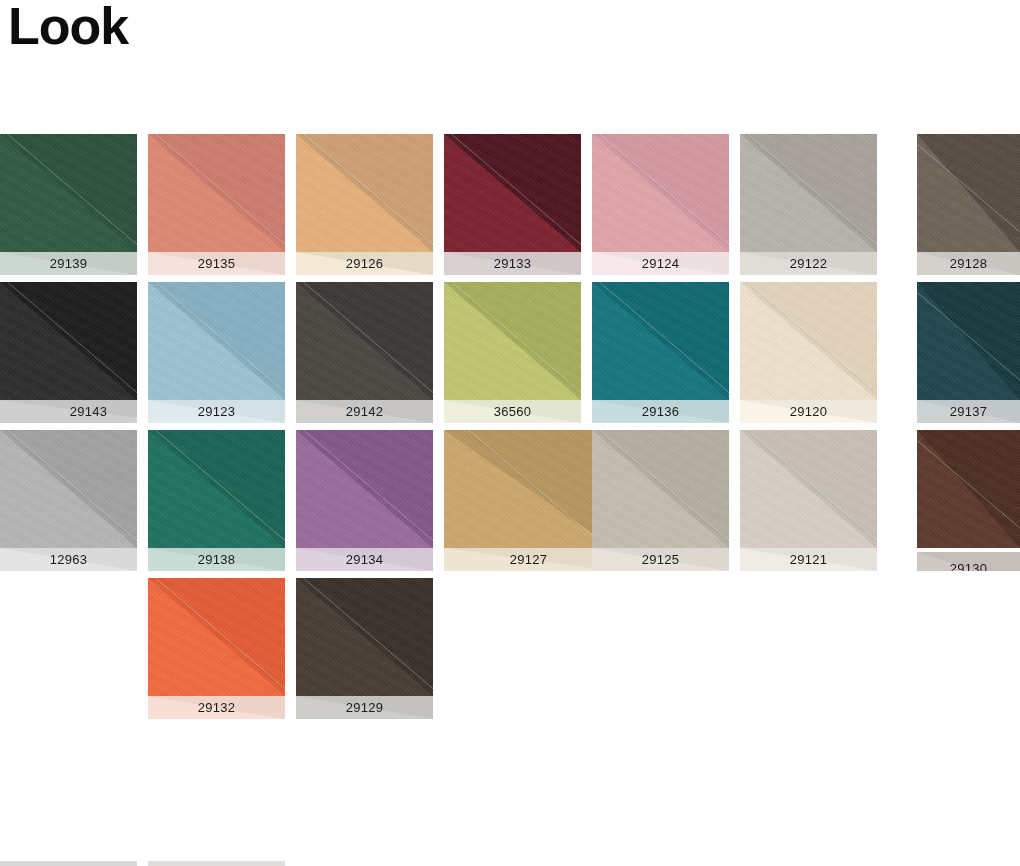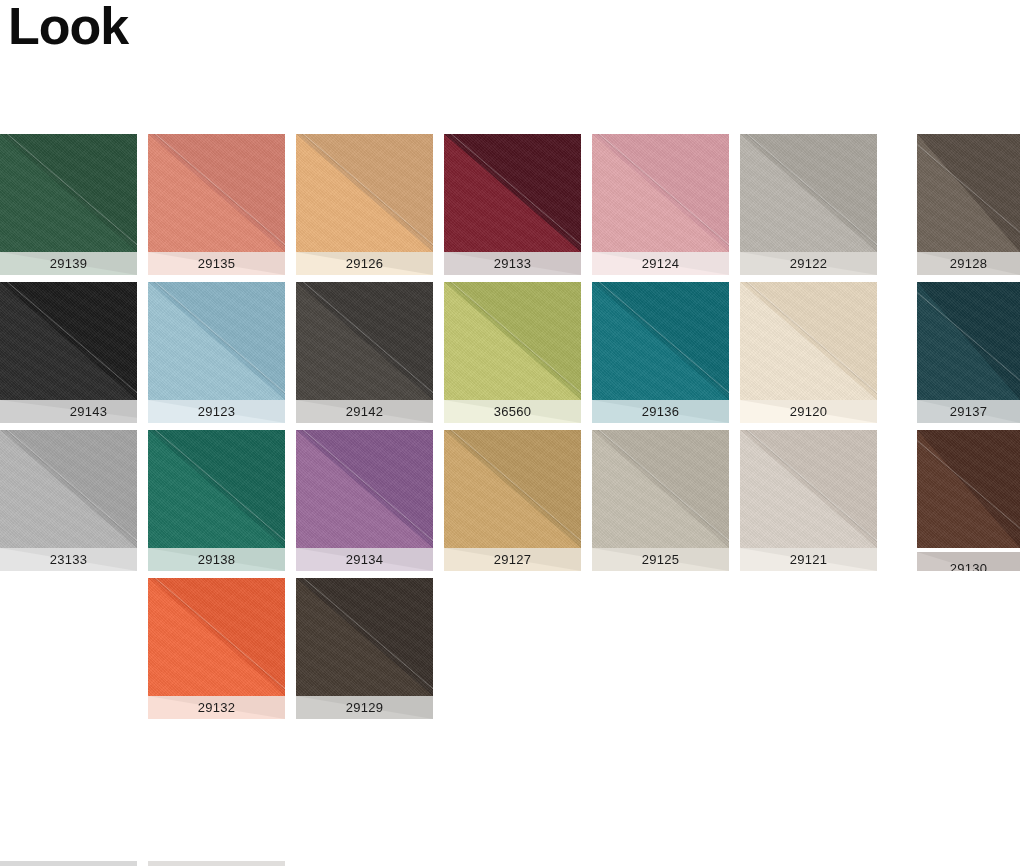--- a/index.html
+++ b/index.html
@@ -329,21 +329,21 @@
       <div class="swatch" style="left: 0px;">
         <div class="fabric" style="height: 118px;">
           <div class="fab-base" style="background: rgb(182, 182, 182);"></div>
           <div class="fab-tri" style="background: rgb(163, 163, 163);"></div>
           <div class="fab-crease"></div>
           <div class="fab-grain"></div>
         </div>
         <div class="label-bar" style="top: 118px; height: 23px;">
           <div class="label-base" style="background: rgb(228, 228, 228);"></div>
           <div class="label-tri" style="background: rgb(217, 217, 217);"></div>
-          <div class="label-text">23133</div>
+          <div class="label-text">12963</div>
         </div>
       </div>
       <div class="swatch" style="left: 148px;">
         <div class="fabric" style="height: 118px;">
           <div class="fab-base" style="background: rgb(31, 114, 96);"></div>
           <div class="fab-tri" style="background: rgb(24, 100, 85);"></div>
           <div class="fab-crease"></div>
           <div class="fab-grain"></div>
         </div>
         <div class="label-bar" style="top: 118px; height: 23px;">
@@ -358,21 +358,21 @@
           <div class="fab-tri" style="background: rgb(130, 88, 138);"></div>
           <div class="fab-crease"></div>
           <div class="fab-grain"></div>
         </div>
         <div class="label-bar" style="top: 118px; height: 23px;">
           <div class="label-base" style="background: rgb(221, 210, 222);"></div>
           <div class="label-tri" style="background: rgb(210, 199, 211);"></div>
           <div class="label-text">29134</div>
         </div>
       </div>
-      <div class="swatch" style="left: 444px;">
+      <div class="swatch" style="left: 444px; padding-left: 32px;">
         <div class="fabric" style="height: 118px;">
           <div class="fab-base" style="background: rgb(207, 168, 109);"></div>
           <div class="fab-tri" style="background: rgb(184, 151, 95);"></div>
           <div class="fab-crease"></div>
           <div class="fab-grain"></div>
         </div>
         <div class="label-bar" style="top: 118px; height: 23px;">
           <div class="label-base" style="background: rgb(239, 229, 211);"></div>
           <div class="label-tri" style="background: rgb(228, 218, 200);"></div>
           <div class="label-text">29127</div>

